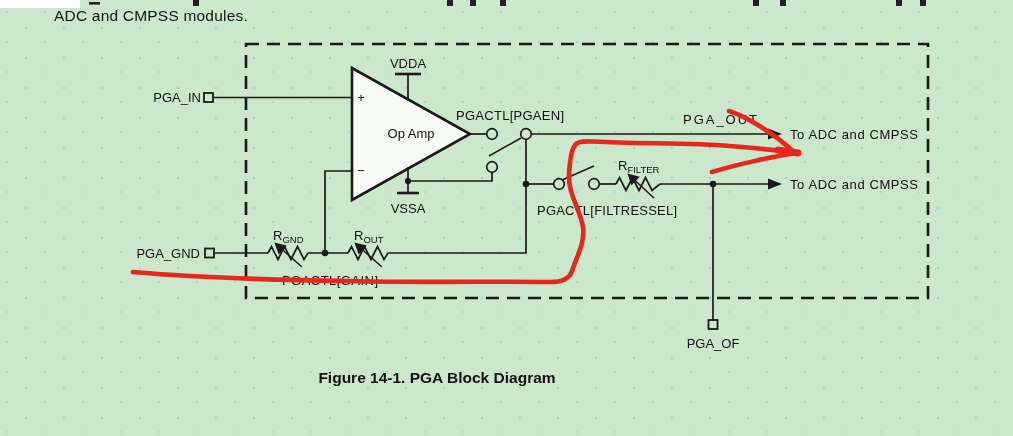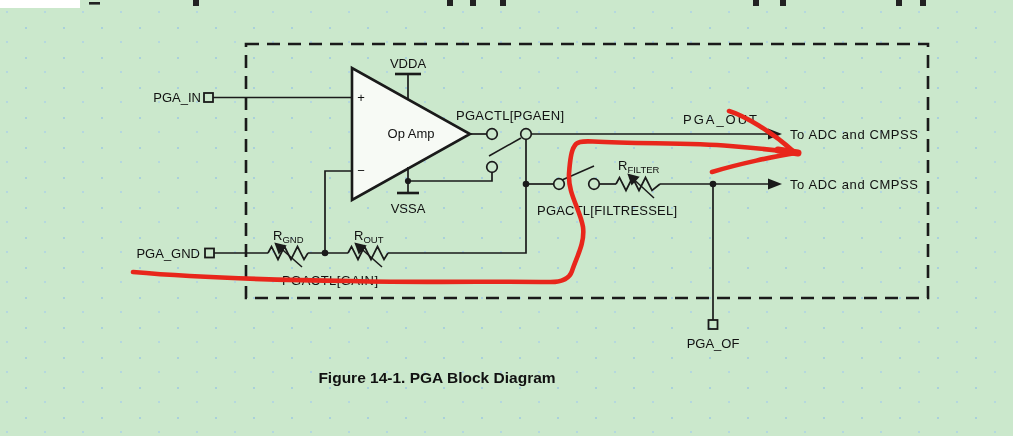--- a/index.html
+++ b/index.html
@@ -32,20 +32,21 @@
   .thick{stroke:#1a1a1a;stroke-width:2.6;fill:none;}
   .lbl{fill:#111;font-size:13px;font-family:"Liberation Sans",sans-serif;}
   .lbl-sub{fill:#111;font-size:9.5px;font-family:"Liberation Sans",sans-serif;}
   .frag{fill:#222;}
 </style>
 </head>
 <body>
 
 <div id="screen">
 
+  <div class="intro">ADC and CMPSS modules.</div>
   <div class="white-wedge"></div>
 
   <svg width="1013" height="436" viewBox="0 0 1013 436">
 
     <g>
       <rect class="frag" x="89" y="2" width="11" height="2.6"></rect>
       <rect class="frag" x="193" y="0" width="6" height="6"></rect>
       <rect class="frag" x="447" y="0" width="6" height="6"></rect>
       <rect class="frag" x="470" y="0" width="6" height="6"></rect>
       <rect class="frag" x="500" y="0" width="6" height="6"></rect>

